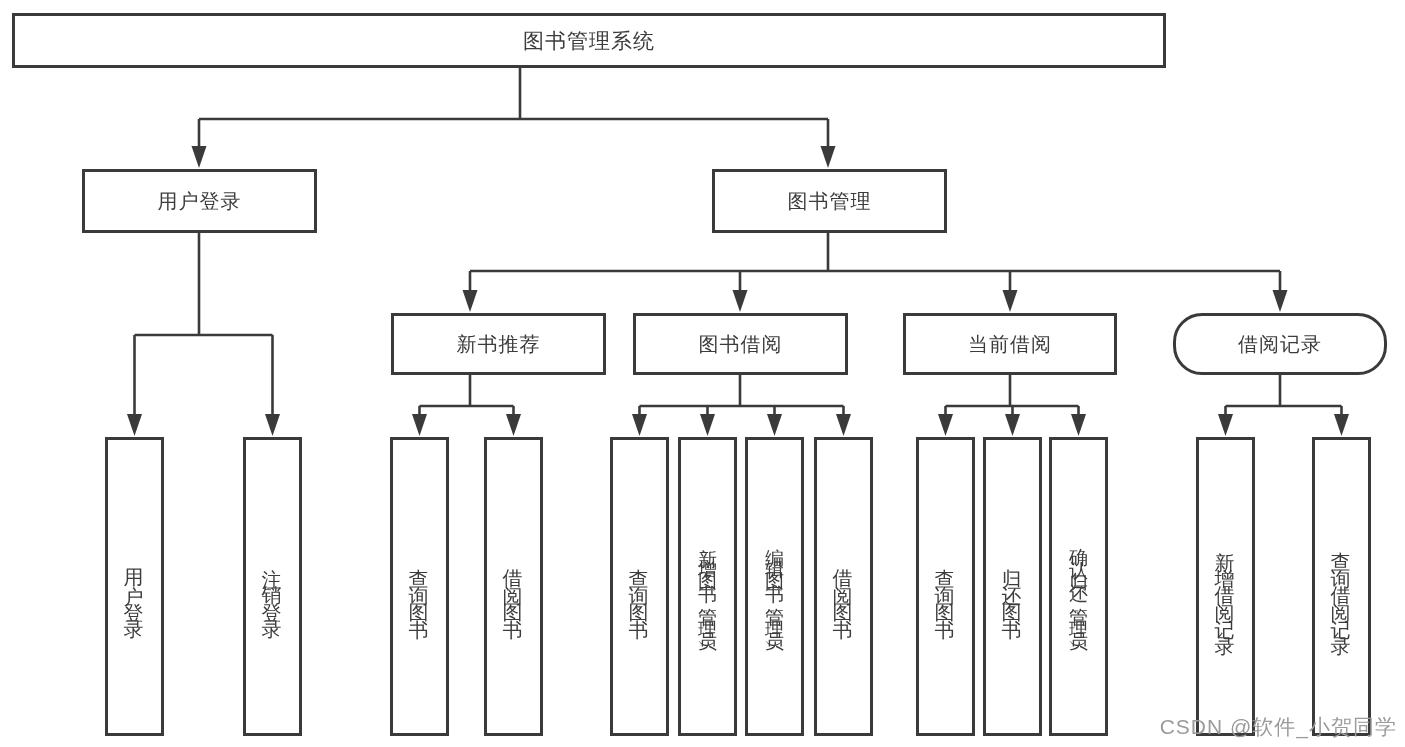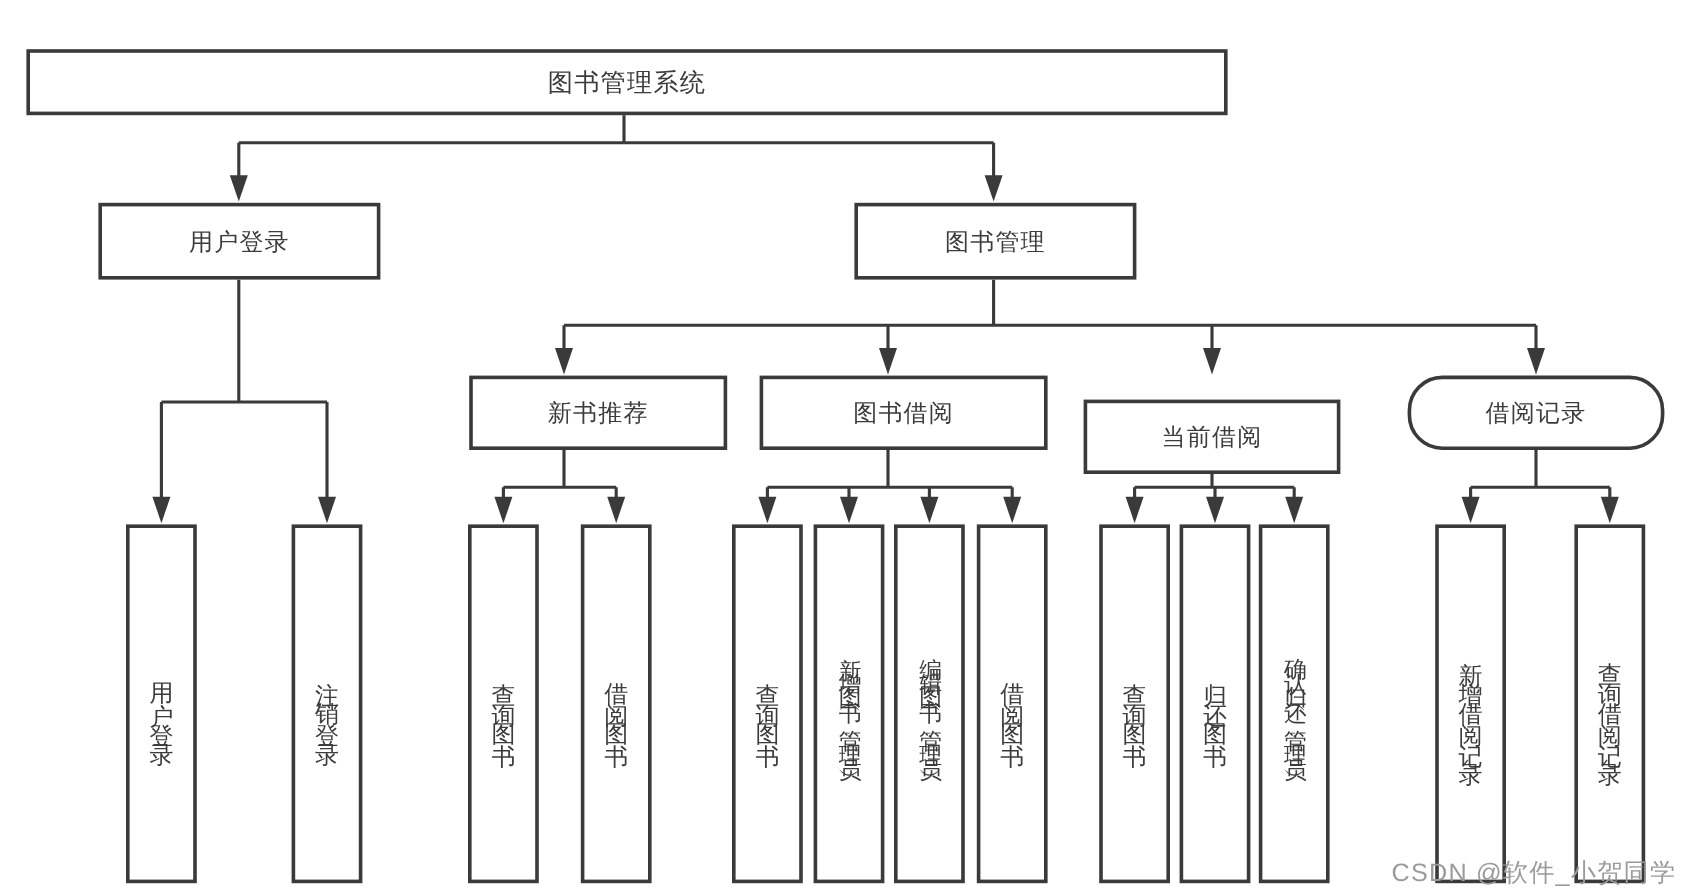--- a/index.html
+++ b/index.html
@@ -32,26 +32,26 @@
   .h .lbl{font-size:20px;letter-spacing:1px;}
   #n-root .lbl{font-size:21px;}
   .v .lbl{
     writing-mode:vertical-rl;
     text-orientation:mixed;
     font-size:20px;
     letter-spacing:17px;
   }
   .v.tight .lbl{font-size:19px;letter-spacing:12px;}
   
-  #n-root {left:22px;  top:13px;  width:1001px;height:55px;margin-top:28px;}
+  #n-root {left:12px;  top:13px;  width:1154px;height:55px;}
   #n-login{left:82px;  top:169px; width:235px; height:64px;}
   #n-mgmt {left:712px; top:169px; width:235px; height:64px;}
   #n-rec  {left:363px; top:313px; width:215px; height:62px;margin-left:28px;}
-  #n-bor  {left:633px; top:313px; width:240px; height:62px;}
-  #n-cur  {left:903px; top:313px; width:214px; height:62px;margin-top:20px;}
+  #n-bor  {left:633px; top:313px; width:215px; height:62px;}
+  #n-cur  {left:903px; top:313px; width:214px; height:62px;}
   #n-his  {left:1173px;top:313px; width:214px; height:62px;border-radius:29px;}
   
   .v{top:437px;width:59px;height:299px;}
   #l-a1{left:105px;}  #l-a2{left:243px;}
   #l-b1{left:390px;}  #l-b2{left:484px;}
   #l-c1{left:610px;}  #l-c2{left:678px;}  #l-c3{left:745px;}  #l-c4{left:814px;}
   #l-d1{left:916px;}  #l-d2{left:983px;}  #l-d3{left:1049px;}
   #l-e1{left:1196px;} #l-e2{left:1312px;}
   .watermark{
     position:absolute;

